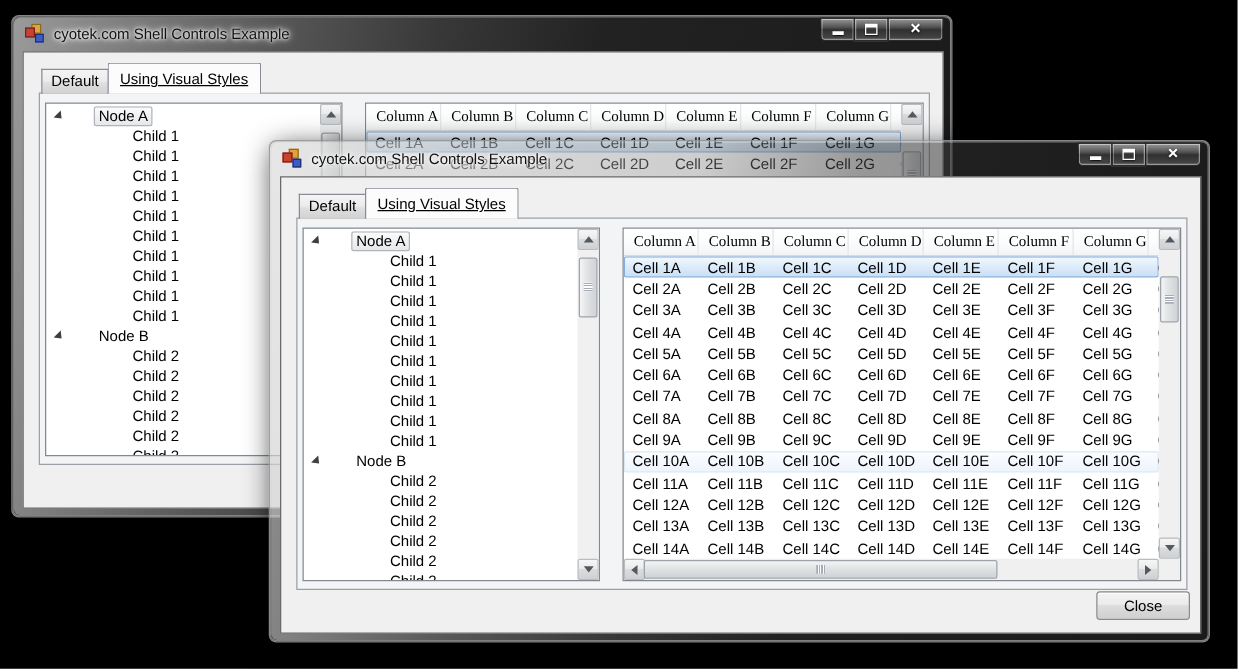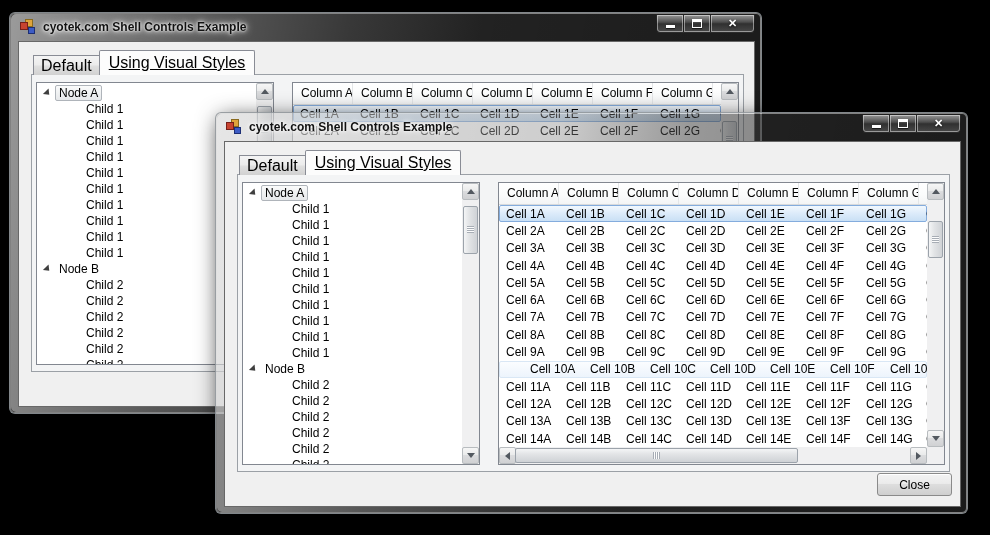--- a/index.html
+++ b/index.html
@@ -14,21 +14,21 @@
          background:rgba(118,118,118,0.38);
          border:1px solid rgba(145,150,155,0.85);
          box-shadow: inset 0 0 0 1px rgba(255,255,255,0.40), 4px 6px 22px rgba(0,0,0,0.78); }
   .win::before { content:""; position:absolute; inset:1px; border-radius:5px; pointer-events:none;
          background:linear-gradient(100deg, rgba(255,255,255,0.52) 0%, rgba(255,255,255,0.20) 26%,
                     rgba(255,255,255,0.05) 42%, rgba(0,0,0,0.25) 58%, rgba(0,0,0,0.42) 100%); }
   .win.back  { left:9px;  top:12px;  z-index:1; }
   .win.front { left:215px; top:112px; z-index:2; }
 
   .titlebar { position:absolute; left:0; top:0; right:0; height:28px; z-index:3;
-              display:flex; align-items:center; padding-left:10px;font-weight:bold; }
+              display:flex; align-items:center; padding-left:10px; }
   .app-icon { position:relative; width:16px; height:16px; margin-right:7px; flex:none; }
   .app-icon i { position:absolute; }
   .sq-gold { left:5px; top:0;  width:8px; height:8px; background:#DFA43C; border:1px solid #8A6A1E; }
   .sq-red  { left:0;  top:3px; width:8px; height:8px; background:#C74330; border:1px solid #77201A; }
   .sq-blue { left:8px; top:8px; width:7px; height:7px; background:#3D5CC5; border:1px solid #1D2F74; }
   .title-text { font-size:12px; color:#111; white-space:nowrap;
                 text-shadow:0 0 8px #fff, 0 0 4px rgba(255,255,255,0.95), 0 0 2px rgba(255,255,255,0.9); }
 
   .caption-group { position:absolute; top:1px; right:6px; height:19px; display:flex; z-index:4; }
   .cap-btn { width:28px; height:19px; margin-left:-1px; display:flex; align-items:center; justify-content:center;
@@ -44,56 +44,56 @@
   .gl-max { width:10px; height:9px; border:1px solid #fff; border-top-width:3px;
             box-shadow:0 1px 1px rgba(0,0,0,0.6); }
   .gl-close { color:#fff; font-size:11px; font-weight:bold; line-height:1;
               text-shadow:0 1px 2px rgba(0,0,0,0.8); }
 
   
   .client { position:absolute; left:8px; top:28px; width:737px; height:366px; z-index:2;
             background:#F0F0F0; border:1px solid rgba(30,30,30,0.65); }
 
   .tabs { position:absolute; left:14px; top:8px; height:25px; display:flex; align-items:flex-end; z-index:3; }
-  .tab { height:20px; padding:0 7px; line-height:19px; font-size:16px; cursor:default;
+  .tab { height:20px; padding:0 7px; line-height:19px; font-size:12px; cursor:default;
          background:linear-gradient(#F4F4F4,#ECECEC 45%,#DFDFDF 55%,#D1D1D1);
          border:1px solid #898C95; border-bottom:none; }
   .tab.selected { height:25px; line-height:24px; padding:0 9px; margin-left:-1px; position:relative;
          background:#FCFCFC; border-radius:2px 2px 0 0;text-decoration:underline; }
 
   .pane { position:absolute; left:12px; top:32px; width:713px; height:298px; z-index:2;
           background:#F3F4F5; border:1px solid #9BA0A6; }
 
   .tree-box, .grid-box { position:absolute; top:7px; height:283px; background:#fff;
           border:1px solid #828790; overflow:hidden; }
   .tree-box { left:4px;  width:238px; }
   .grid-box { left:260px; width:447px; }
 
   
   .tree-items { position:absolute; left:0; top:2px; right:17px; bottom:0; overflow:hidden; }
   .tree-row { height:16px; display:flex; align-items:center; font-size:12px; white-space:nowrap; }
   .tree-row.parent { padding-left:8px; }
   .tree-row.child  { padding-left:45px;text-align:right; }
   .twisty { width:0; height:0; border-left:5px solid #3F3F3F; border-top:4px solid transparent;
             border-bottom:4px solid transparent; transform:rotate(45deg); margin-right:5px; flex:none; }
-  .tree-label { padding:0 3px; line-height:14px; border:1px solid transparent; }
+  .tree-label { padding:0 3px; line-height:14px; border:1px solid transparent;margin-left:20px; }
   .tree-label.selected { border:1px solid #AFB4BA; border-radius:2px;
             background:linear-gradient(#FAFBFB,#E6E8EA); }
 
   
   .grid-header { position:absolute; left:0; top:0; right:17px; height:22px; display:flex; overflow:hidden;
-            background:linear-gradient(#FFFFFF,#FBFCFC 55%,#F3F4F5); border-bottom:1px solid #D8DADC; }
+            background:linear-gradient(#FFFFFF,#FBFCFC 55%,#F3F4F5); border-bottom:1px solid #D8DADC;font-family:Liberation Serif, serif; }
   .gh-cell { flex:0 0 60px; padding-left:8px; font-size:12px; line-height:21px;
             border-right:1px solid #E4E6E8; white-space:nowrap; overflow:hidden; }
   .grid-rows { position:absolute; left:0; top:22px; right:17px; bottom:17px; overflow:hidden; }
   .grid-row { height:17.3px; position:relative; border:1px solid transparent; }
   .grid-row.selected { border:1px solid #84ACDD; border-radius:2px;
             background:linear-gradient(#F2F8FE,#DCEBFA 50%,#C9E0F5); }
   .grid-row.hot { border:1px solid #D9E7F5; border-radius:2px;
-            background:linear-gradient(#FBFDFF,#EDF4FC);padding-left:24px; }
+            background:linear-gradient(#FBFDFF,#EDF4FC); }
   .row-cells { display:flex; height:100%; }
   .cell { flex:0 0 60px; padding-left:6px; font-size:12px; display:flex; align-items:center;
           white-space:nowrap; overflow:hidden; }
 
   
   .vscroll { position:absolute; top:0; right:0; bottom:0; width:17px; background:#F0F0F1; z-index:2; }
   .grid-box .vscroll { bottom:17px; }
   .sb-btn { position:absolute; left:0; width:17px; height:17px; border:1px solid #B8BCBF; border-radius:2px;
             background:linear-gradient(#F6F6F6,#EAEBEB 45%,#DBDCDE 50%,#D0D1D3);
             display:flex; align-items:center; justify-content:center; }

